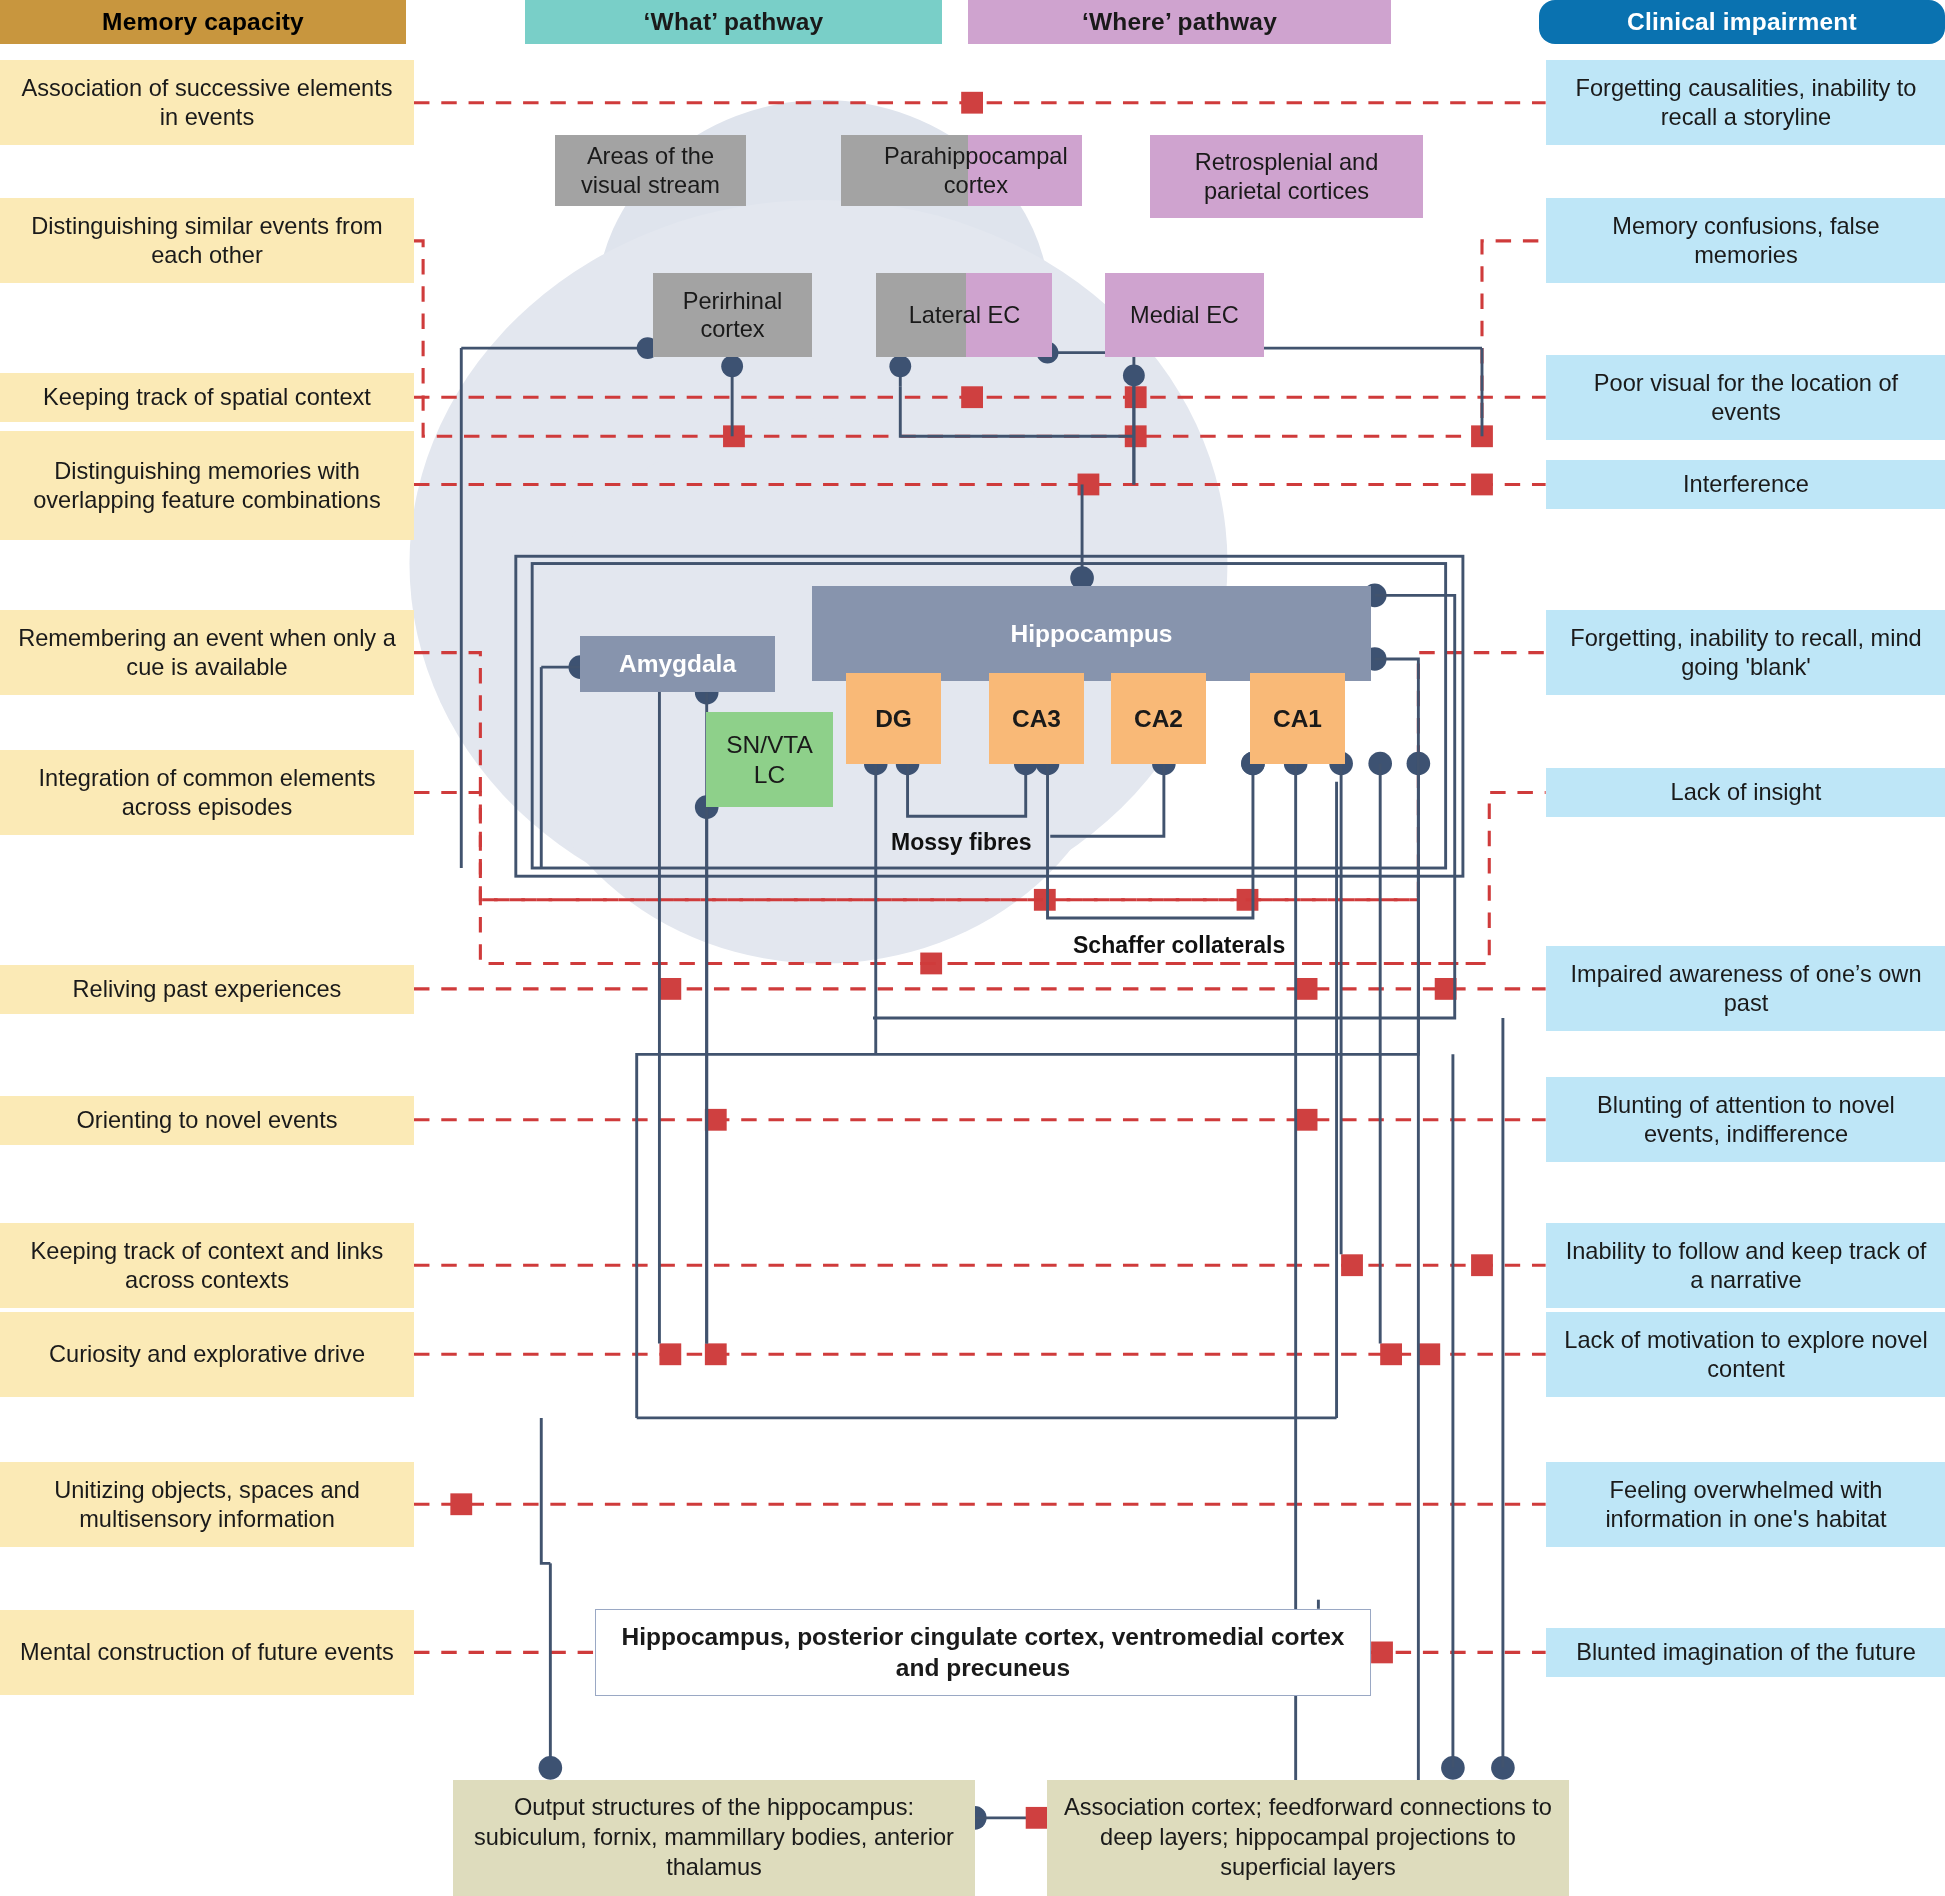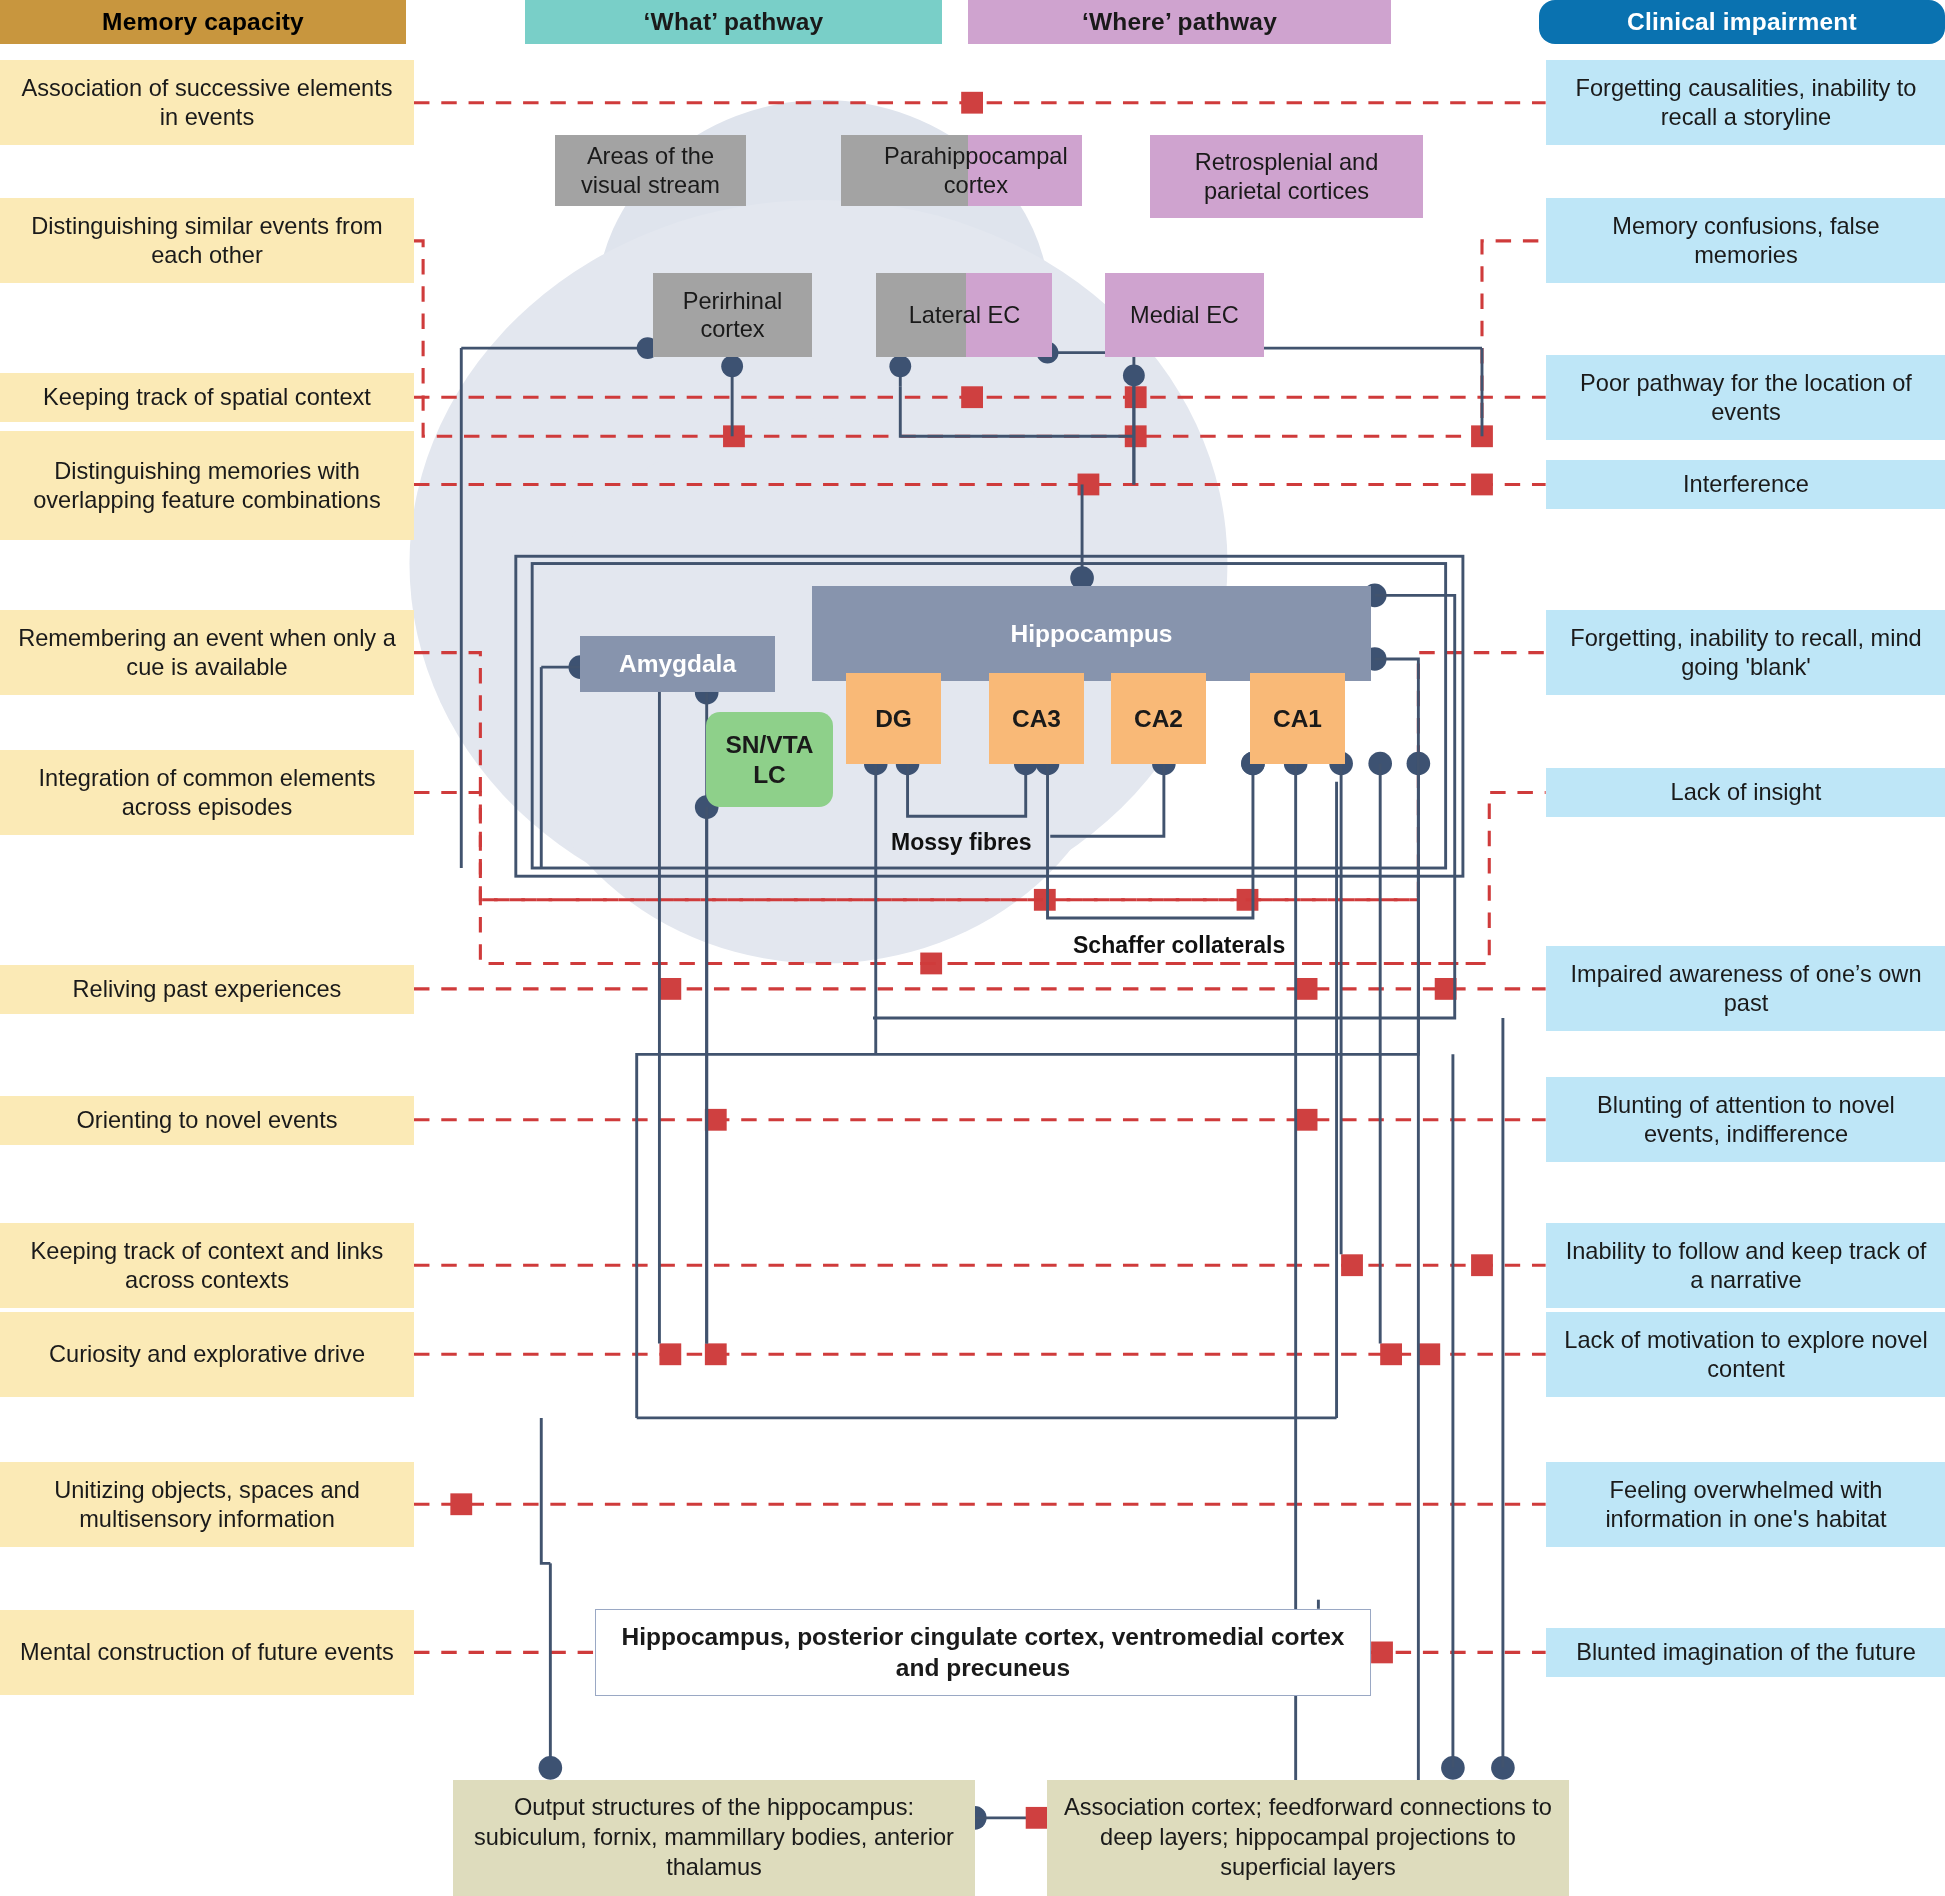--- a/index.html
+++ b/index.html
@@ -18,21 +18,21 @@
         font-size:23.6px;line-height:1.22;padding:0 12.7px;}
   .pill-left{background:#fbeab6;color:#1a1a1a;}
   .pill-right{background:#bee6f7;color:#1a1a1a;}
   
   .rbox{display:flex;align-items:center;justify-content:center;text-align:center;
         font-size:23.6px;line-height:1.2;padding:0 7.3px;}
   .teal{background:#a3a3a3;}
   .purple{background:#cfa3cf;}
   .grayblue{background:#8794ad;color:#fff;font-weight:bold;font-size:24.5px;}
   .orange{background:#f9b977;color:#1a1a1a;font-weight:bold;font-size:24.5px;}
-  .green{background:#8ed08a;color:#1a1a1a;font-weight:bold;font-size:24.5px;border-radius:14px;}
+  .green{background:#8ed08a;color:#1a1a1a;font-weight:normal;font-size:24.5px;}
   .khaki{background:#dedcbd;color:#1a1a1a;font-size:23.6px;line-height:1.26;}
   .outline{background:#ffffff;border:1.8px solid #9aa8c4;color:#1a1a1a;font-weight:bold;
            font-size:24.5px;line-height:1.25;}
   .caption{font-weight:bold;font-size:23px;color:#111;white-space:nowrap;}
   svg.layer{position:absolute;left:0;top:0;width:1946px;height:1896px;pointer-events:none;}
 </style>
 </head>
 <body>
 
 <div id="stage">
@@ -205,21 +205,21 @@
   <div class="abs pill pill-left" style="left:0;top:750px;width:414px;height:85px;">Integration of common elements across episodes</div>
   <div class="abs pill pill-left" style="left:0;top:1096px;width:414px;height:49px;">Orienting to novel events</div>
   <div class="abs pill pill-left" style="left:0;top:965px;width:414px;height:49px;">Reliving past experiences</div>
   <div class="abs pill pill-left" style="left:0;top:1223px;width:414px;height:85px;">Keeping track of context and links across contexts</div>
   <div class="abs pill pill-left" style="left:0;top:1312px;width:414px;height:85px;">Curiosity and explorative drive</div>
   <div class="abs pill pill-left" style="left:0;top:1462px;width:414px;height:85px;">Unitizing objects, spaces and multisensory information</div>
   <div class="abs pill pill-left" style="left:0;top:1610px;width:414px;height:85px;">Mental construction of future events</div>
 
   <div class="abs pill pill-right" style="left:1546px;top:60px;width:400px;height:85px;">Forgetting causalities, inability to recall a storyline</div>
   <div class="abs pill pill-right" style="left:1546px;top:198px;width:400px;height:85px;">Memory confusions, false memories</div>
-  <div class="abs pill pill-right" style="left:1546px;top:355px;width:400px;height:85px;">Poor pathway for the location of events</div>
+  <div class="abs pill pill-right" style="left:1546px;top:355px;width:400px;height:85px;">Poor visual for the location of events</div>
   <div class="abs pill pill-right" style="left:1546px;top:460px;width:400px;height:49px;">Interference</div>
   <div class="abs pill pill-right" style="left:1546px;top:610px;width:400px;height:85px;">Forgetting, inability to recall, mind going 'blank'</div>
   <div class="abs pill pill-right" style="left:1546px;top:768px;width:400px;height:49px;">Lack of insight</div>
   <div class="abs pill pill-right" style="left:1546px;top:946px;width:400px;height:85px;">Impaired awareness of one’s own past</div>
   <div class="abs pill pill-right" style="left:1546px;top:1077px;width:400px;height:85px;">Blunting of attention to novel events, indifference</div>
   <div class="abs pill pill-right" style="left:1546px;top:1223px;width:400px;height:85px;">Inability to follow and keep track of a narrative</div>
   <div class="abs pill pill-right" style="left:1546px;top:1312px;width:400px;height:85px;">Lack of motivation to explore novel content</div>
   <div class="abs pill pill-right" style="left:1546px;top:1462px;width:400px;height:85px;">Feeling overwhelmed with information in one's habitat</div>
   <div class="abs pill pill-right" style="left:1546px;top:1628px;width:400px;height:49px;">Blunted imagination of the future</div>
 

